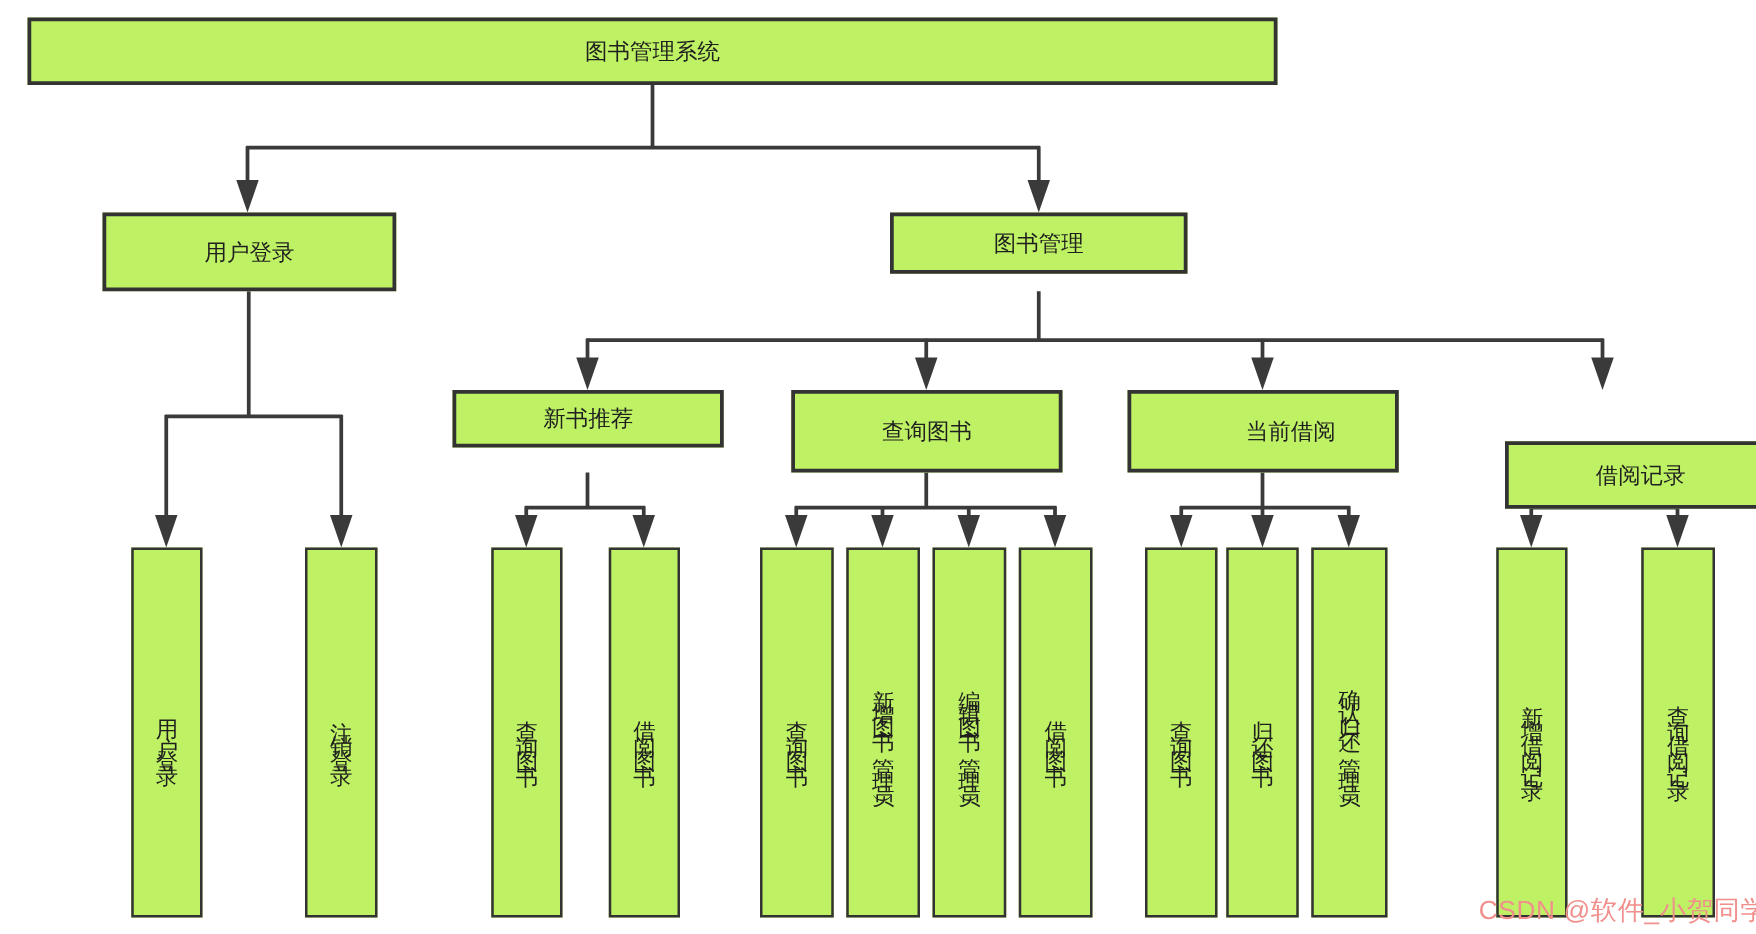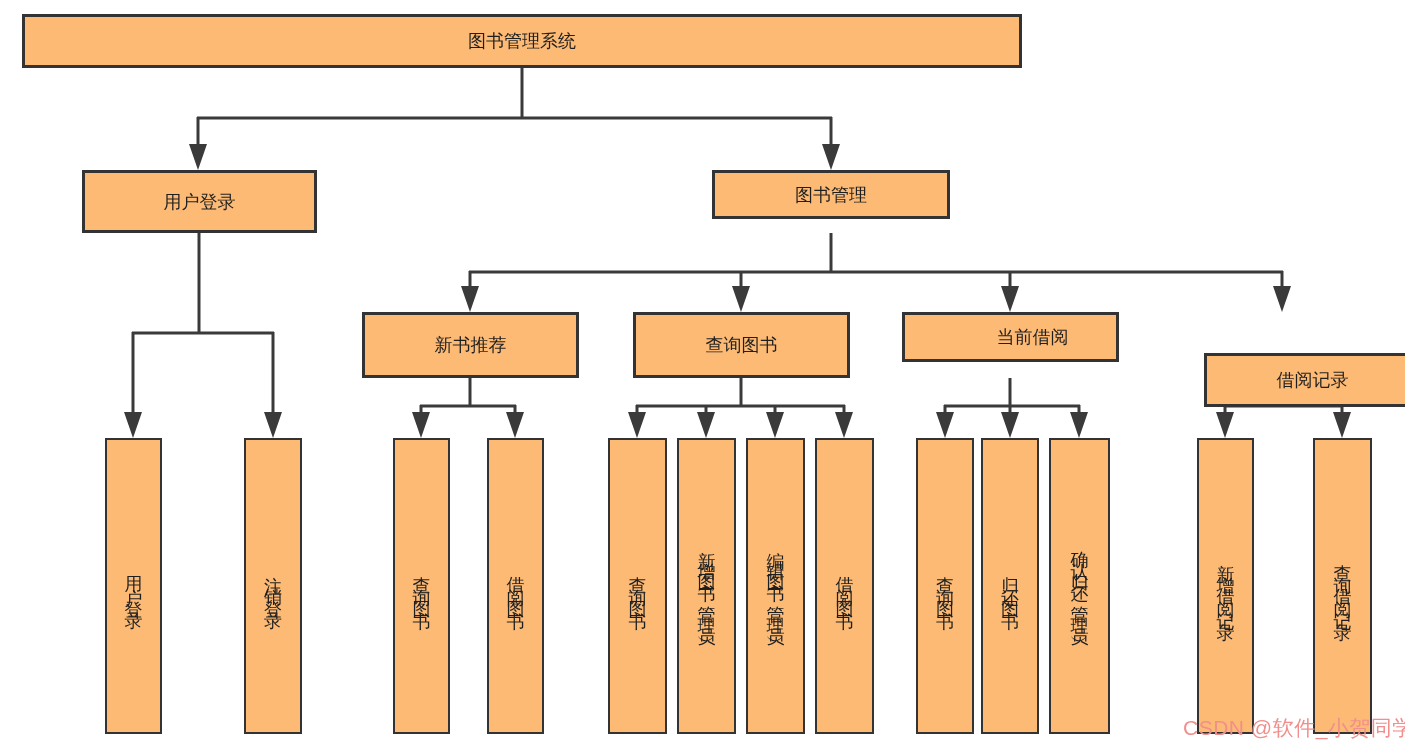--- a/index.html
+++ b/index.html
@@ -17,21 +17,21 @@
   }
   .connectors {
     position: absolute;
     left: 0;
     top: 0;
     z-index: 1;
   }
   .node {
     position: absolute;
     box-sizing: border-box;
-    background: #fdba74;
+    background: #bef264;
     border: 3px solid #333333;
     display: flex;
     align-items: center;
     justify-content: center;
     font-size: 18px;
     color: #1f1f1f;
     z-index: 2;
     white-space: nowrap;
     text-align: right;
   }
@@ -126,23 +126,23 @@
       <polygon points="1225,438 1216,412 1234,412"></polygon>
       <polygon points="1342,438 1333,412 1351,412"></polygon>
     </g>
   </svg>
 
   <div class="node" style="left:22px; top:14px; width:1000px; height:54px;">图书管理系统</div>
 
   <div class="node" style="left:82px; top:170px; width:235px; height:63px;">用户登录</div>
   <div class="node" style="left:712px; top:170px; width:238px; height:49px;">图书管理</div>
 
-  <div class="node" style="left:362px; top:312px; width:217px; height:66px;">新书推荐</div>
+  <div class="node" style="left:362px; top:312px; width:217px; height:46px;">新书推荐</div>
   <div class="node" style="left:633px; top:312px; width:217px; height:66px;">查询图书</div>
-  <div class="node" style="left:902px; top:312px; width:217px; height:50px;padding-left:44px;">当前借阅</div>
+  <div class="node" style="left:902px; top:312px; width:217px; height:66px;padding-left:44px;">当前借阅</div>
   <div class="node" style="left:1204px; top:312px; width:217px; height:54px;margin-top:41px;">借阅记录</div>
 
   <div class="node leaf" style="left:105px; top:438px; width:57px; height:296px;">用户登录</div>
   <div class="node leaf" style="left:244px; top:438px; width:58px; height:296px;">注销登录</div>
 
   <div class="node leaf" style="left:393px; top:438px; width:57px; height:296px;">查询图书</div>
   <div class="node leaf" style="left:487px; top:438px; width:57px; height:296px;">借阅图书</div>
 
   <div class="node leaf" style="left:608px; top:438px; width:59px; height:296px;">查询图书</div>
   <div class="node leaf leaf-long" style="left:677px; top:438px; width:59px; height:296px;">新增图书（管理员）</div>

